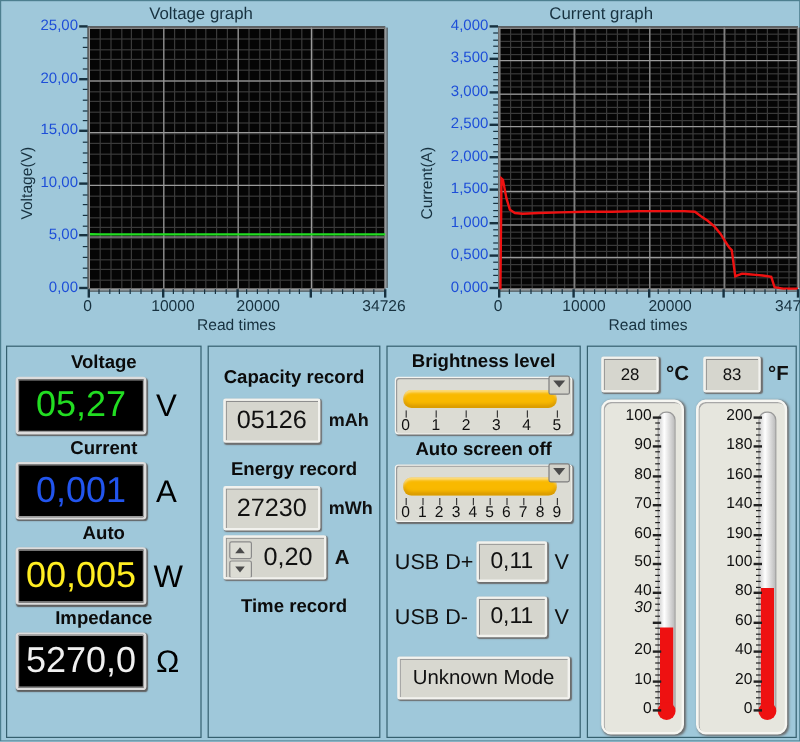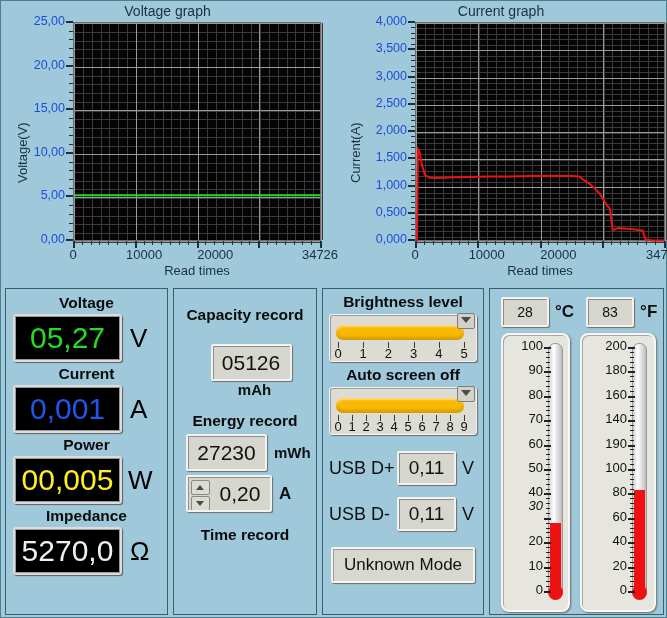--- a/index.html
+++ b/index.html
@@ -446,40 +446,40 @@
       </div>
 
       <div class="caption" style="margin-top:3px;">Current</div>
       <div class="row" style="margin-top:2px;padding-left:7px;">
         <div class="lcd" style="width:105px;height:44px;">
           <span id="mA" style="color: rgb(34, 85, 238);">0,001</span>
         </div>
         <div class="unit" style="margin-left:8px;">A</div>
       </div>
 
-      <div class="caption" style="margin-top:3px;">Power</div>
+      <div class="caption" style="margin-top:3px;">Auto</div>
       <div class="row" style="margin-top:2px;padding-left:7px;">
         <div class="lcd" style="width:105px;height:44px;">
           <span id="mW" style="color: rgb(255, 238, 34);">00,005</span>
         </div>
         <div class="unit" style="margin-left:6px;">W</div>
       </div>
 
       <div class="caption" style="margin-top:3px;">Impedance</div>
       <div class="row" style="margin-top:2px;padding-left:7px;">
         <div class="lcd" style="width:105px;height:44px;">
           <span id="mO" style="color: rgb(240, 240, 240);">5270,0</span>
         </div>
         <div class="unit" style="margin-left:8px;">Ω</div>
       </div>
     </div>
 
     <div class="panel p2">
       <div class="caption" style="margin-top:17px;">Capacity record</div>
-      <div class="row" style="margin-top:20px;padding-left:12px;flex-direction:column;">
+      <div class="row" style="margin-top:8px;padding-left:12px;">
         <div class="tbox" style="width:77px;height:33px;">
           <span>05126</span>
         </div>
         <div style="margin-left:7px;font-size:15px;font-weight:bold;">mAh</div>
       </div>
 
       <div class="caption" style="margin-top:14px;">Energy record</div>
       <div class="row" style="margin-top:4px;padding-left:12px;">
         <div class="tbox" style="width:77px;height:33px;">
           <span>27230</span>

